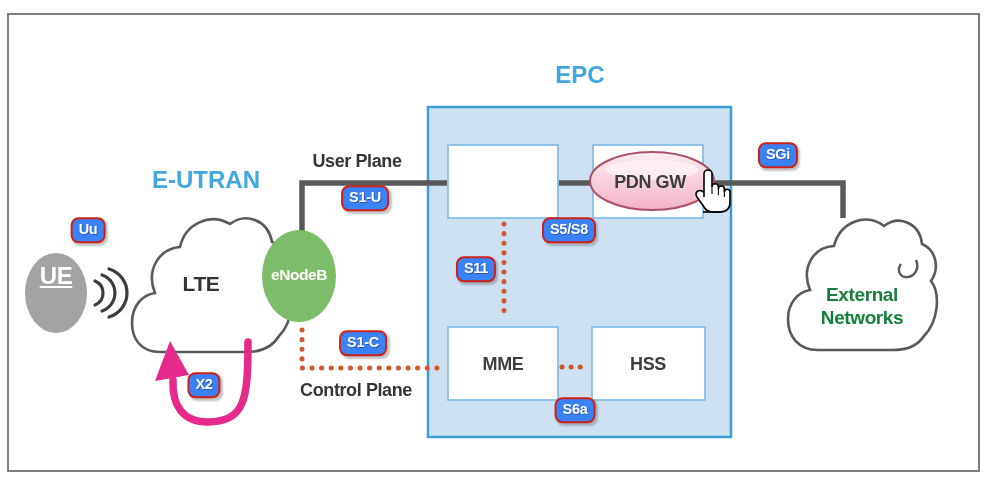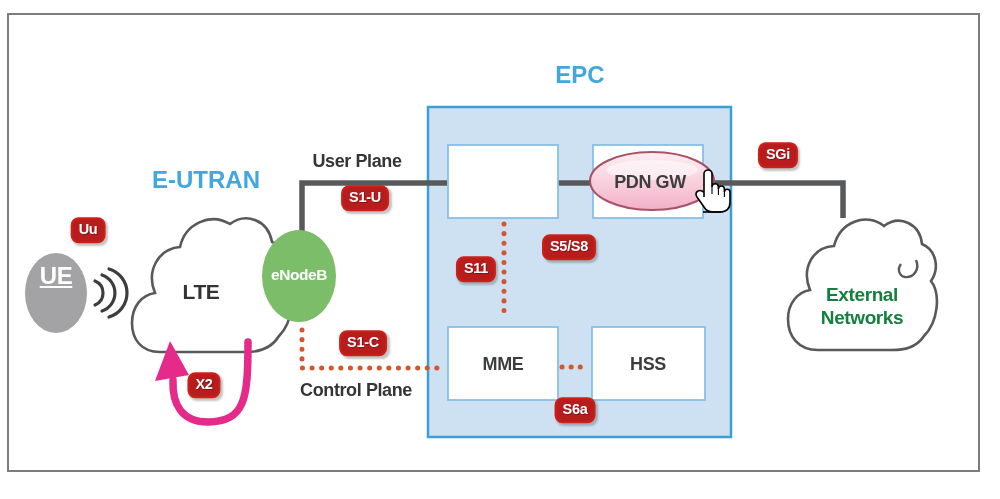--- a/index.html
+++ b/index.html
@@ -9,21 +9,21 @@
          border:2px solid #7d7d7d;background:#fff;z-index:0;}
   #shapes{position:absolute;left:0;top:0;width:1000px;height:499px;z-index:1;}
   .lbl{position:absolute;transform:translate(-50%,-50%);white-space:nowrap;z-index:2;
        font-weight:bold;color:#3c3d3f;letter-spacing:-0.4px;}
   .blue-title{color:#41a7de;font-size:24px;letter-spacing:0px;}
   .plane{font-size:18px;color:#353537;}
   .nodelbl{font-size:18px;color:#3c3d3f;}
   .cloudlbl{font-size:21px;color:#333;}
   .whitelbl{color:#fff;}
   .badge{position:absolute;transform:translate(-50%,-50%);z-index:3;
-         background:#b91c1c;border:2px solid #cf2018;border-radius:8px;
+         background:#3b82f6;border:2px solid #cf2018;border-radius:8px;
          color:#fff;font-weight:bold;font-size:14.5px;line-height:1;
          padding:3px 6px 4px 6px;white-space:nowrap;
          text-shadow:1px 1px 0 rgba(0,0,0,0.30);
          box-shadow:2px 2px 2px rgba(60,60,60,0.30);letter-spacing:-0.3px;}
   .ext{z-index:2;position:absolute;transform:translate(-50%,-50%);text-align:center;
        font-weight:bold;font-size:19px;color:#15803d;line-height:1.2;letter-spacing:-0.4px;margin-top:10px;}
 </style>
 </head>
 <body>
 
@@ -92,34 +92,34 @@
     </g>
   </svg>
 
   <div class="lbl blue-title" style="left:206px;top:180px;">E-UTRAN</div>
   <div class="lbl blue-title" style="left:580px;top:75px;">EPC</div>
 
   <div class="lbl plane" style="left:357px;top:161px;">User Plane</div>
   <div class="lbl plane" style="left:356px;top:390px;">Control Plane</div>
 
   <div class="lbl whitelbl" style="left:56px;top:276px;font-size:24px;text-decoration:underline;">UE</div>
-  <div class="lbl cloudlbl" style="left:201px;top:292px;">LTE</div>
+  <div class="lbl cloudlbl" style="left:201px;top:284px;">LTE</div>
   <div class="lbl whitelbl" style="left:299px;top:275px;font-size:15.5px;text-align:center;">eNodeB</div>
 
   <div class="lbl nodelbl" style="left:650px;top:182px;z-index:3;">PDN GW</div>
   <div class="lbl nodelbl" style="left:503px;top:364px;">MME</div>
   <div class="lbl nodelbl" style="left:648px;top:364px;">HSS</div>
 
   <div class="ext" style="left:862px;top:297px;">
     <div>External</div>
     <div>Networks</div>
   </div>
 
   <div class="badge" style="left:88px;top:230px;">Uu</div>
   <div class="badge" style="left:365px;top:198px;">S1-U</div>
   <div class="badge" style="left:363px;top:343px;">S1-C</div>
   <div class="badge" style="left:204px;top:385px;text-align:center;">X2</div>
   <div class="badge" style="left:476px;top:269px;">S11</div>
-  <div class="badge" style="left:569px;top:247px;">S5/S8</div>
+  <div class="badge" style="left:569px;top:230px;">S5/S8</div>
   <div class="badge" style="left:575px;top:410px;">S6a</div>
   <div class="badge" style="left:778px;top:155px;">SGi</div>
 
 </div>
 
 </body></html>

